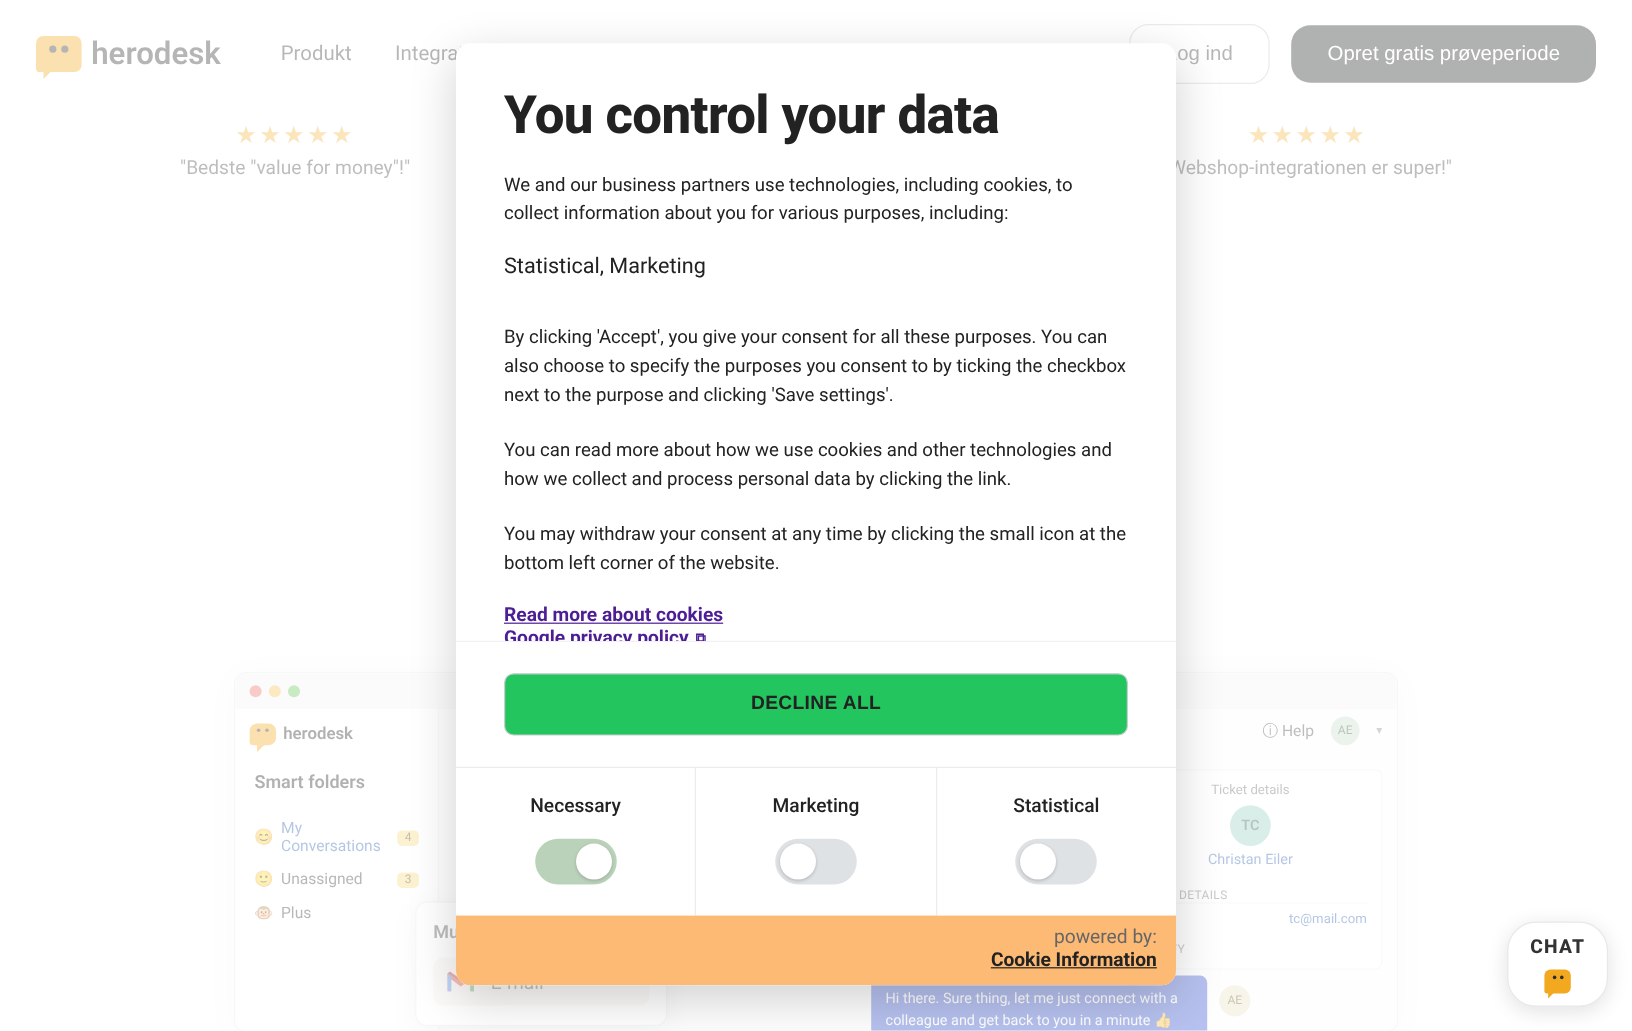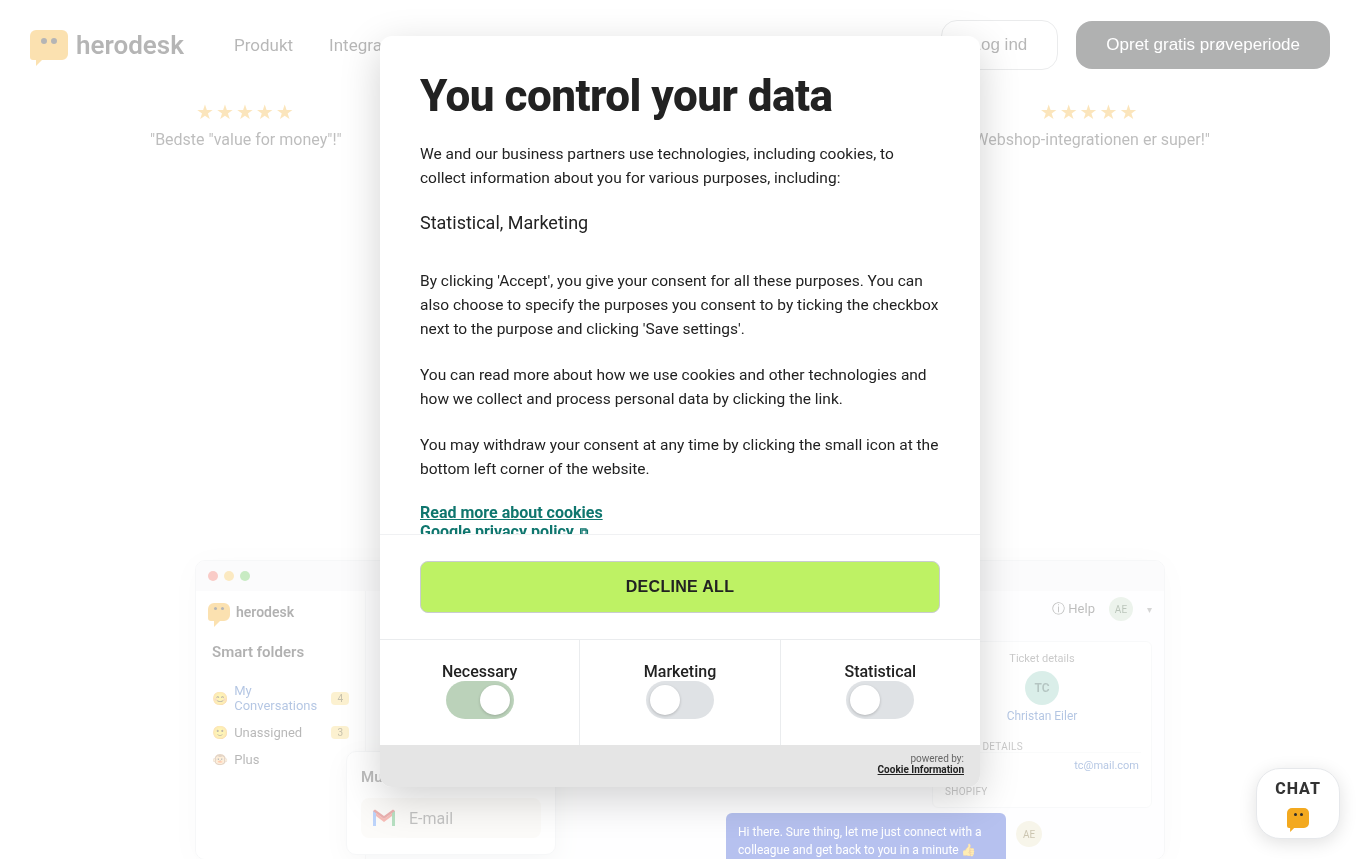--- a/index.html
+++ b/index.html
@@ -333,21 +333,21 @@
     letter-spacing: -0.5px;
   }
   .modal-p {
     font-size: 15.5px;
     line-height: 1.55;
     margin: 0 0 22px 0;
     color: #222;
   }
   .modal-list { margin: 0 0 36px 0; font-size: 18px; }
   .modal-link {
-    color: #0f766e;
+    color: #4c1d95;
     font-weight: 700;
     text-decoration: underline;
     cursor: pointer;
     display: inline-flex;
     align-items: center;
     gap: 6px;
   }
   .ext-icon { font-size: 12px; }
   .modal-actions {
     display: flex;
@@ -358,21 +358,21 @@
   .btn-decline, .btn-accept {
     flex: 1;
     height: 52px;
     border-radius: 8px;
     font-size: 16px;
     font-weight: 600;
     letter-spacing: .3px;
     cursor: pointer;
   }
   .btn-decline {
-    background: #bef264;
+    background: #22c55e;
     border: 1px solid #c9ccd0;
     color: #222;
   }
   .btn-accept {
     background: var(--accent-green);
     border: 1px solid var(--accent-green);
     color: #fff;
   }
   .consent-grid {
     display: flex;
@@ -381,20 +381,21 @@
   .consent-cell {
     flex: 1;
     padding: 22px 10px 26px;
     text-align: center;
     border-right: 1px solid #eaecee;
   }
   .consent-cell:last-child { border-right: none; }
   .consent-label {
     font-size: 16px;
     font-weight: 500;
+    margin-bottom: 18px;
   }
   .toggle {
     width: 68px;
     height: 38px;
     border-radius: 40px;
     margin: 0 auto;
     position: relative;
     cursor: pointer;
   }
   .knob {
@@ -406,23 +407,23 @@
     box-shadow: 0 1px 3px rgba(0,0,0,0.2);
   }
   .toggle.on { background: var(--toggle-green); }
   .toggle.on .knob { right: 4px; }
   .toggle.off { background: #dfe2e5; }
   .toggle.off .knob { left: 4px; }
   .toggle.locked { opacity: 0.95; cursor: default; }
   .powered {
     text-align: right;
     padding: 8px 16px 12px;
-    font-size: 10px;
+    font-size: 16px;
     color: #666;
-    background: #e5e5e5;
+    background: #fdba74;
   }
   .powered a {
     display: block;
     font-weight: 700;
     color: #222;
     text-decoration: underline;
     cursor: pointer;
   }
 
   

